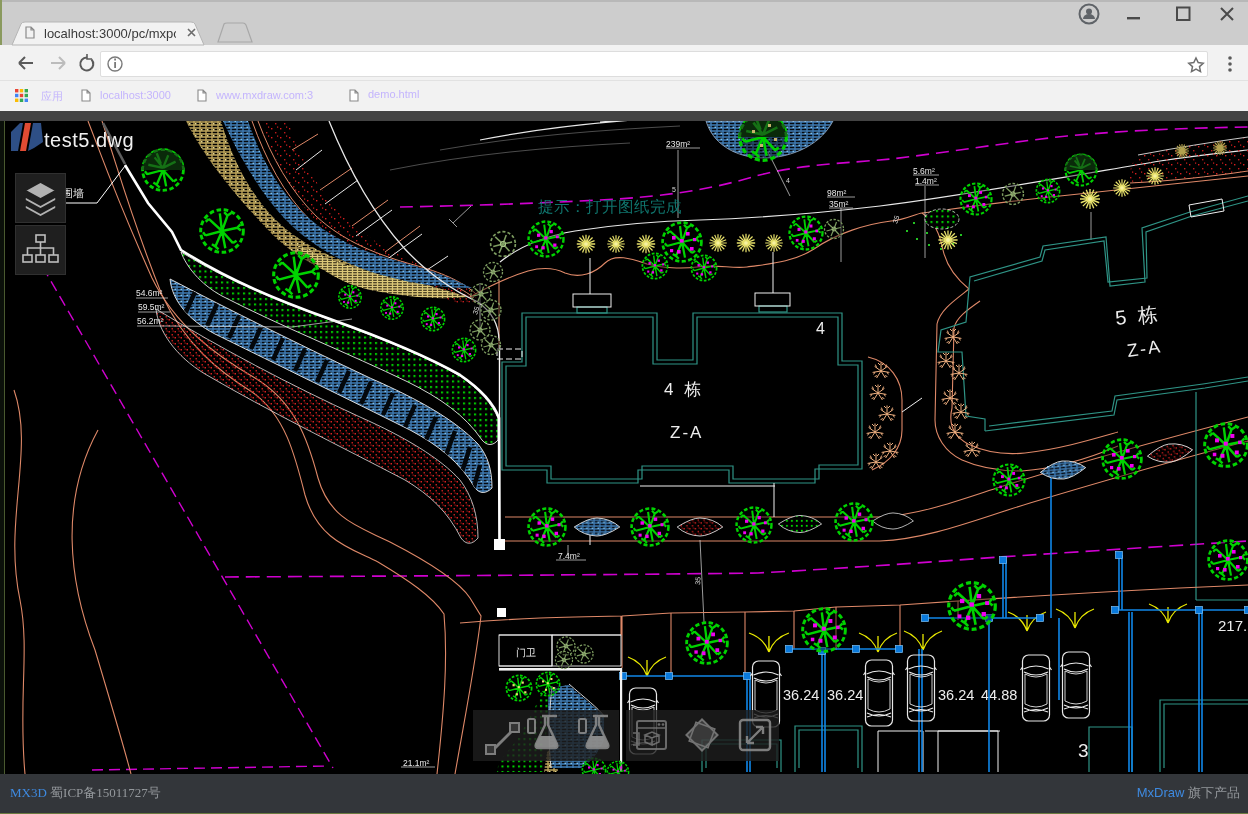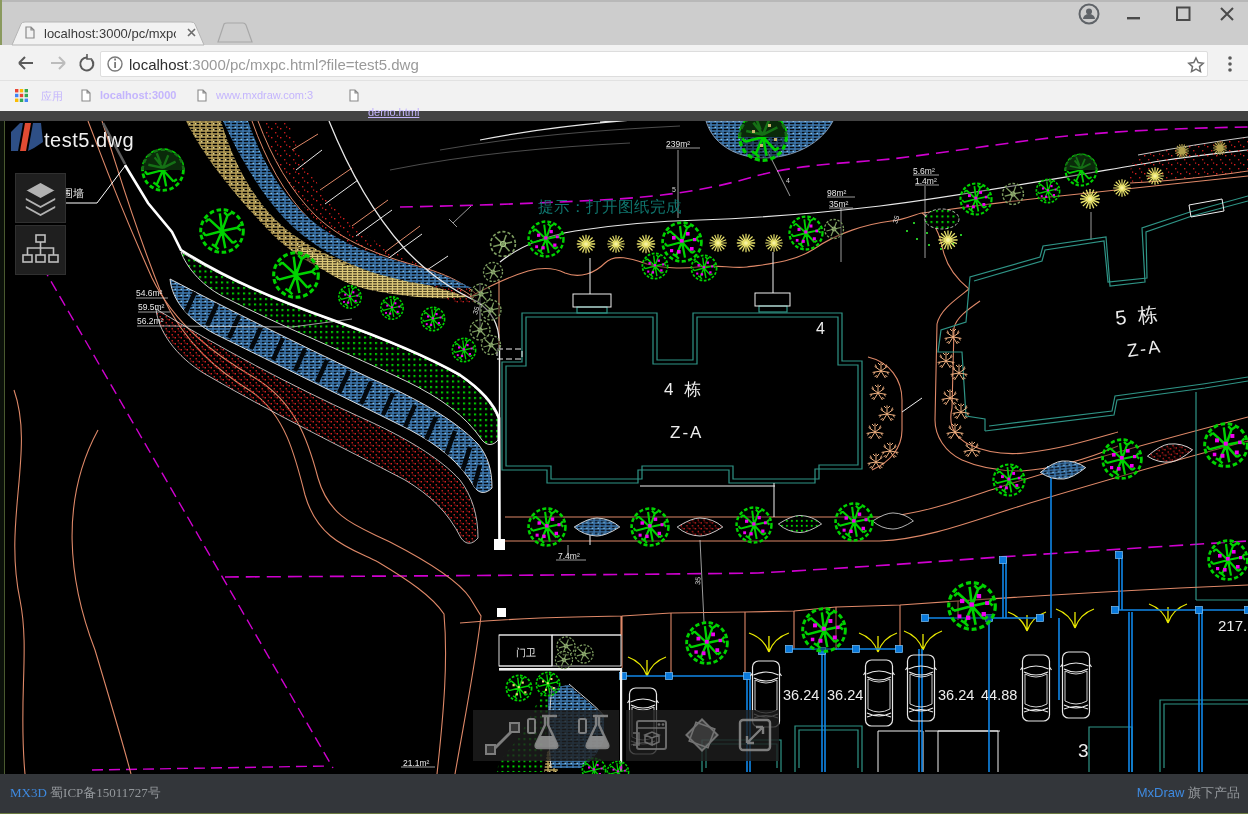--- a/index.html
+++ b/index.html
@@ -81,26 +81,25 @@
     </g>
     <g stroke="#8a8a8a" stroke-width="1.1" fill="#fff">
       <path d="M82,90 h5 l3,3 v8 h-8 z M87,90 v3 h3"></path>
       <path d="M198,90 h5 l3,3 v8 h-8 z M203,90 v3 h3"></path>
       <path d="M350,90 h5 l3,3 v8 h-8 z M355,90 v3 h3"></path>
     </g>
   </svg>
   <div class="abs tabtxt" id="tabtitle">localhost:3000/pc/mxpc</div>
   <div class="abs" id="addrrow"></div>
   <div class="abs" id="urlbox"></div>
-  <div class="abs" id="urltext"><b>localhost</b>:3000/pc/mxpc.html?file=test5.dwg</div>
   <div class="abs" id="bookrow"></div>
   <div class="abs bktxt" style="left:41px;top:89px;">应用</div>
-  <div class="abs bktxt" style="left:100px;top:89px;font-weight:bold;">localhost:3000</div>
+  <div class="abs bktxt" style="left:100px;top:89px;">localhost:3000</div>
   <div class="abs bktxt" style="left:216px;top:89px;">www.mxdraw.com:3</div>
-  <div class="abs bktxt" style="left:368px;top:106px;text-decoration:underline;">demo.html</div>
+  <div class="abs bktxt" style="left:368px;top:88px;">demo.html</div>
   <div class="abs" id="darkstrip"></div>
   <div class="abs" id="canvas">
   <svg width="1248" height="653" viewBox="0 121 1248 653">
   <defs>
     <pattern id="pTan" width="6" height="6" patternUnits="userSpaceOnUse">
       <rect width="6" height="6" fill="#000"></rect>
       <path d="M0,2 H6 M0,5 H6 M2,0 V6" stroke="#bda45a" stroke-width="1.4"></path>
       <rect x="3" y="3" width="1.5" height="1.5" fill="#e8d88e"></rect>
     </pattern>
     <pattern id="pTanL" width="5" height="5" patternUnits="userSpaceOnUse">

